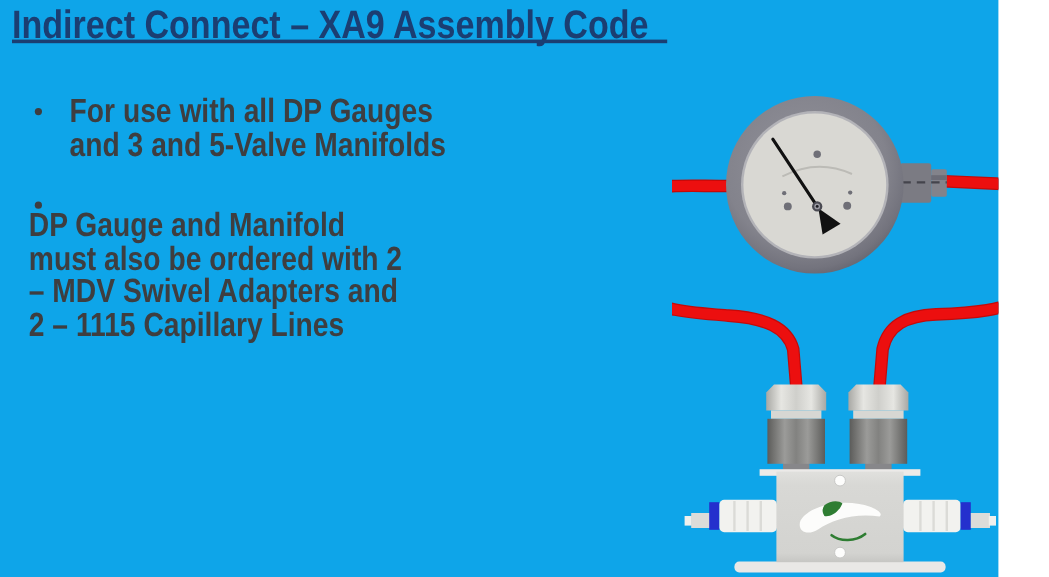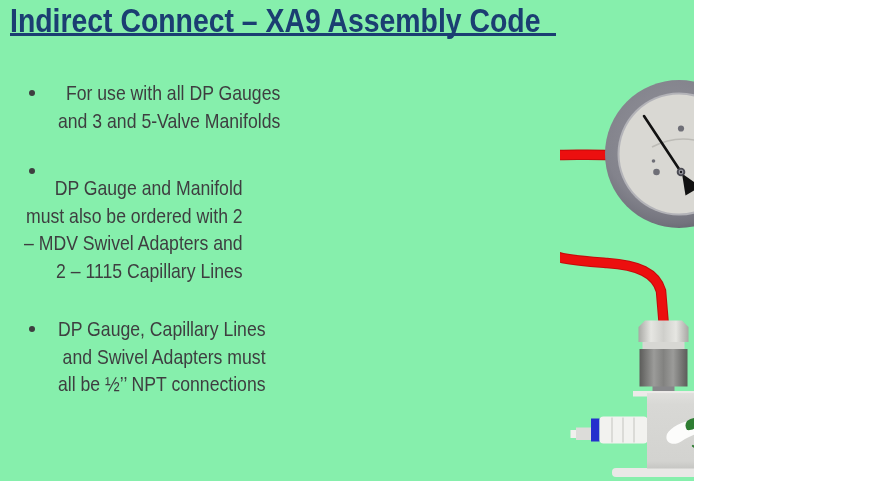--- a/index.html
+++ b/index.html
@@ -6,43 +6,42 @@
     --title-blue:#1b3e72;
     --text-gray:#3e3e40;
     --tube-red:#ec0f0f;
     --tube-red-dark:#c40a0a;
     --fitting-blue:#2430cd;
     --logo-green:#2e7d32;
   }
   *{margin:0;padding:0;box-sizing:border-box;}
   html,body{background:#fff;}
   body{font-family:"Liberation Sans","DejaVu Sans",sans-serif;}
-  .slide{position:relative;width:694px;height:481px;background:#86efac;overflow:hidden;}
+  .slide{position:relative;width:832px;height:481px;background:#0ea5e9;overflow:hidden;}
 
   .title{
     position:absolute;left:10px;top:2px;
     color:var(--title-blue);
     font-size:33px;font-weight:bold;white-space:nowrap;
     transform:scaleX(0.86);transform-origin:0 0;
   }
   .title-underline{
     position:absolute;left:10px;top:33px;width:546px;height:3px;
     background:var(--title-blue);
   }
 
   .bullets{
     position:absolute;left:24px;top:79px;width:430px;
     list-style:none;
   }
   .bullet{
     display:flex;align-items:flex-start;
     color:var(--text-gray);
-    font-size:21px;font-weight:normal;line-height:27.5px;
+    font-size:28px;font-weight:bold;line-height:27.5px;
     margin-bottom:23px;
-    text-align:right;
   }
   .bullet:nth-child(2){margin-bottom:31px;flex-direction:column;}
   .bullet .marker{flex:none;width:34px;display:block;}
   .bullet .marker::before{
     content:"";display:block;width:6px;height:6px;border-radius:50%;
     background:var(--text-gray);margin-top:11px;margin-left:5px;
   }
   .bullet .text{
     display:block;white-space:pre-line;
     transform:scaleX(0.84);transform-origin:0 0;
@@ -69,26 +68,20 @@
       <span class="marker"></span>
       <span class="text">For use with all DP Gauges
 and 3 and 5-Valve Manifolds</span>
     </li>
     <li class="bullet">
       <span class="marker"></span>
       <span class="text">DP Gauge and Manifold
 must also be ordered with 2
 – MDV Swivel Adapters and
 2 – 1115 Capillary Lines</span>
-    </li>
-    <li class="bullet">
-      <span class="marker"></span>
-      <span class="text">DP Gauge, Capillary Lines
-and Swivel Adapters must
-all be ½’’ NPT connections</span>
     </li>
   </ul>
 
   <svg class="illustration" viewBox="560 60 314 421" aria-hidden="false" role="img">
     <defs>
       <radialGradient id="bezelGrad" cx="45%" cy="40%" r="65%">
         <stop offset="0%" stop-color="#93939b"></stop>
         <stop offset="70%" stop-color="#83838c"></stop>
         <stop offset="88%" stop-color="#73737d"></stop>
         <stop offset="100%" stop-color="#60606a"></stop>

